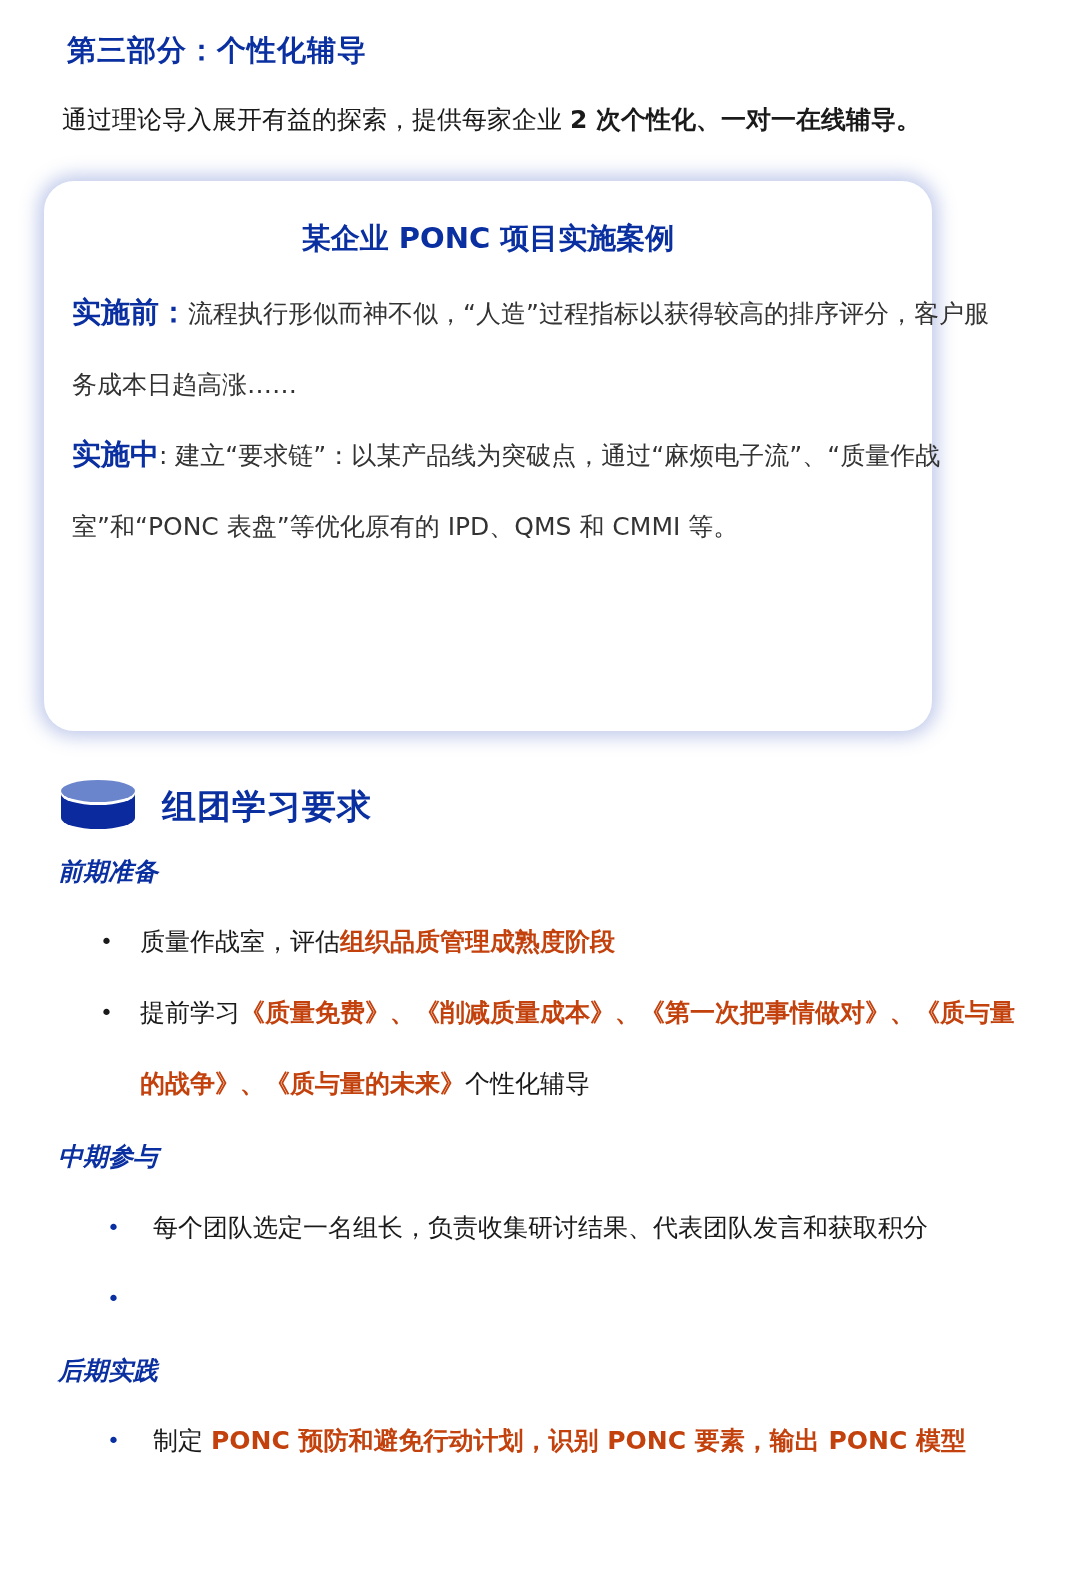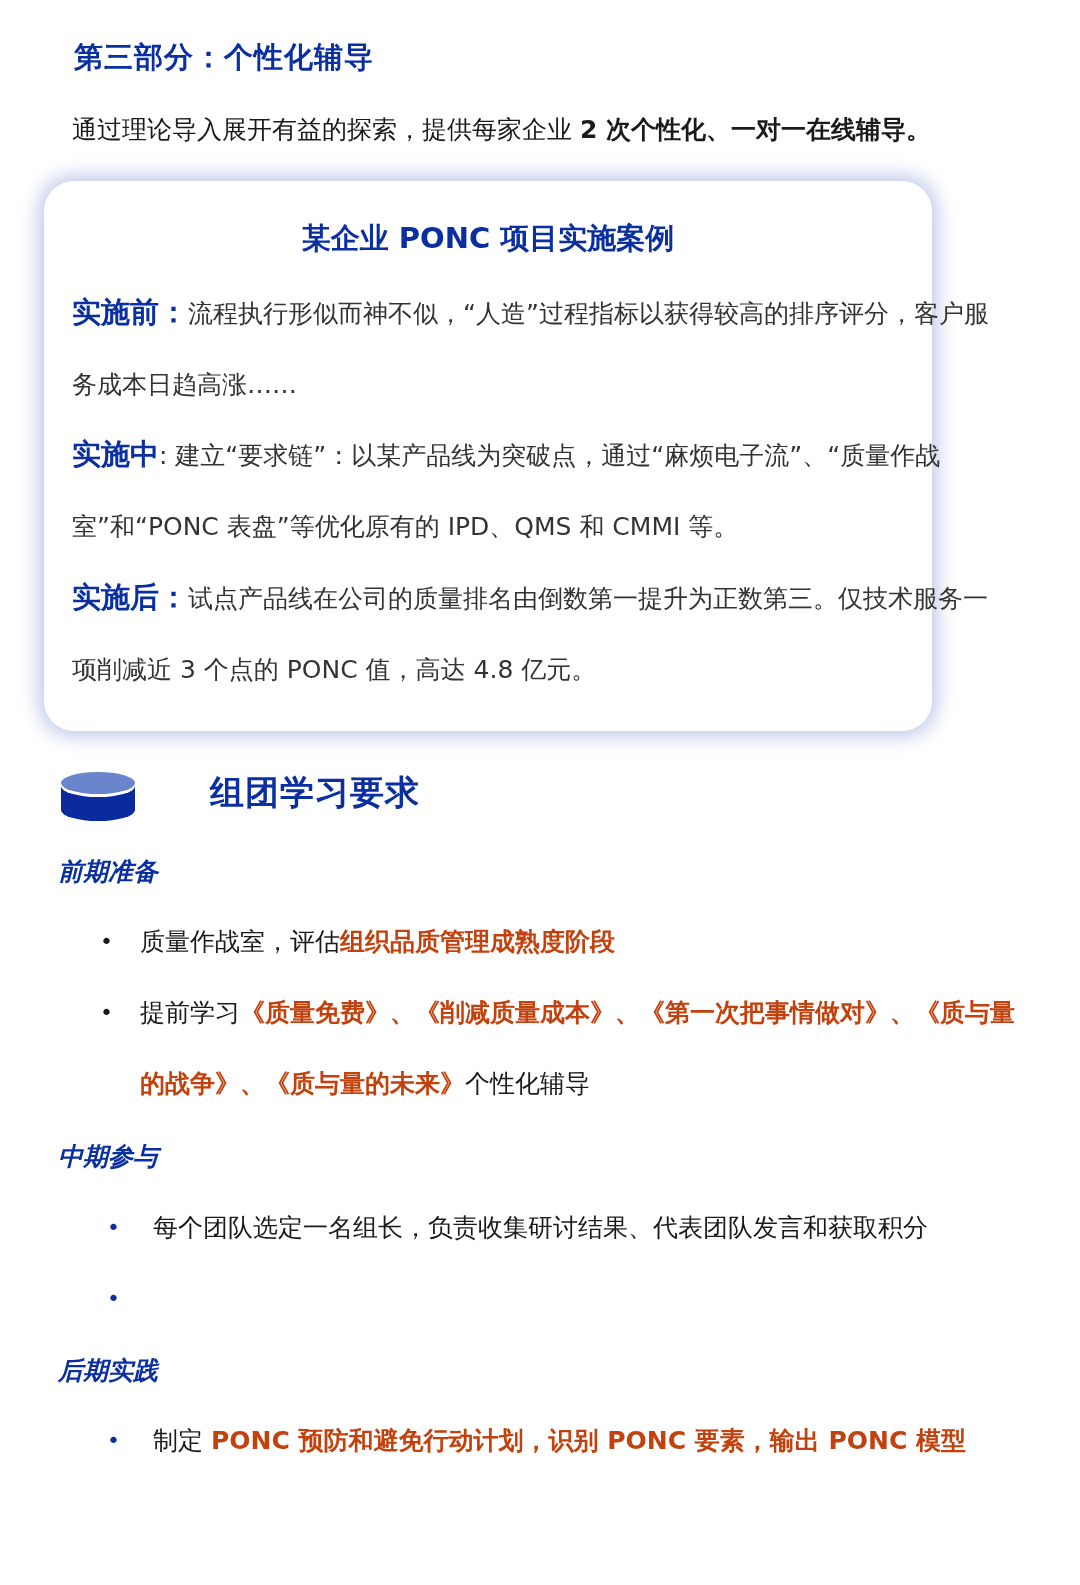--- a/index.html
+++ b/index.html
@@ -16,30 +16,30 @@
       overflow: hidden;
     }
     .section-title {
       position: absolute;
       left: 58px;
       top: 22px;
       font-size: 29px;
       font-weight: bold;
       color: #0a2fa0;
       letter-spacing: 1px;
-      margin: 16px;
+      margin: 9px;
     }
     .intro {
       position: absolute;
       left: 58px;
       top: 96px;
       font-size: 25px;
       line-height: 40px;
       color: #1a1a1a;
-      margin: 14px;
+      margin: 4px;
       white-space: nowrap;
     }
     .intro b { color: #1a1a1a; font-weight: bold; }
 
     .card {
       position: absolute;
       left: 44px;
       top: 181px;
       width: 888px;
       height: 550px;
@@ -76,22 +76,21 @@
     .p1 { top: 96px; }
     .p2 { top: 238px; }
     .p3 { top: 381px; }
 
     .group-header {
       position: absolute;
       left: 60px;
       top: 770px;
       height: 60px;
       display: flex;
-      align-items: flex-start;
-      gap: 48px;
+      align-items: flex-end;
     }
     .disc-icon {
       width: 76px;
       height: 52px;
       position: relative;
     }
     .group-title {
       margin: 0 0 0 26px;
       font-size: 34px;
       font-weight: bold;
@@ -142,21 +141,20 @@
 <body>
 
 <h1 class="section-title">第三部分：个性化辅导</h1>
 
 <p class="intro"><span>通过理论导入展开有益的探索，提供每家企业 </span><b>2 次个性化、一对一在线辅导。</b></p>
 
 <div class="card">
   <h2 class="card-title">某企业 PONC 项目实施案例</h2>
   <p class="card-para p1"><span class="lbl">实施前：</span><span>流程执行形似而神不似，“人造”过程指标以获得较高的排序评分，客户服务成本日趋高涨……</span></p>
   <p class="card-para p2"><span class="lbl">实施中</span><span>: 建立“要求链”：以某产品线为突破点，通过“麻烦电子流”、“质量作战室”和“PONC 表盘”等优化原有的 IPD、QMS 和 CMMI 等。</span></p>
-  <p class="card-para p3"><span class="lbl">实施后：</span><span>试点产品线在公司的质量排名由倒数第一提升为正数第三。仅技术服务一项削减近 3 个点的 PONC 值，高达 4.8 亿元。</span></p>
 </div>
 
 <div class="group-header">
   <span class="disc-icon">
     <svg width="76" height="52" viewBox="0 0 76 52">
       <path d="M1 16 L1 40 A37 11 0 0 0 75 40 L75 16 Z" fill="#0a2a9e"></path>
       <ellipse cx="38" cy="16" rx="37" ry="11" fill="#ffffff"></ellipse>
       <ellipse cx="38" cy="13" rx="37" ry="11" fill="#6b85cc"></ellipse>
     </svg>
   </span>

